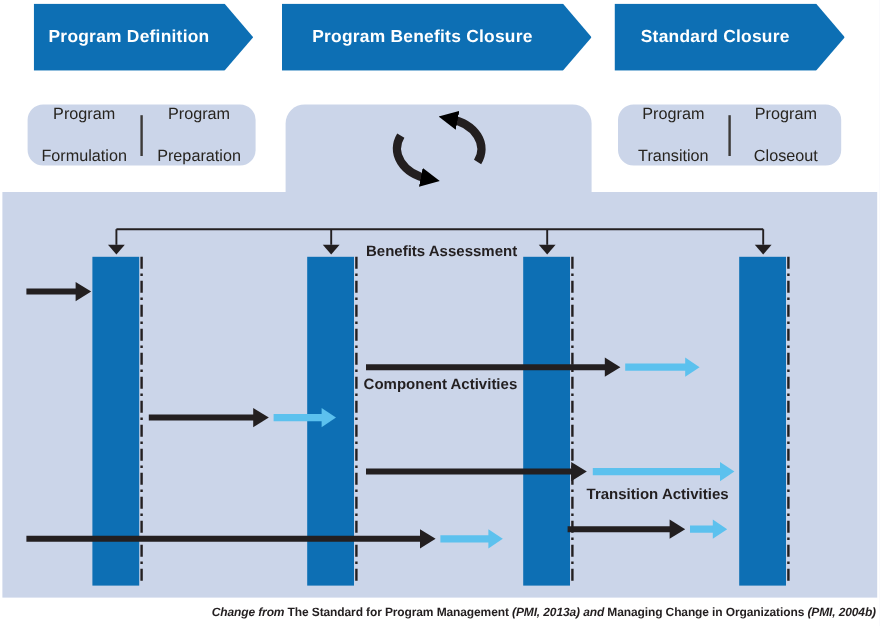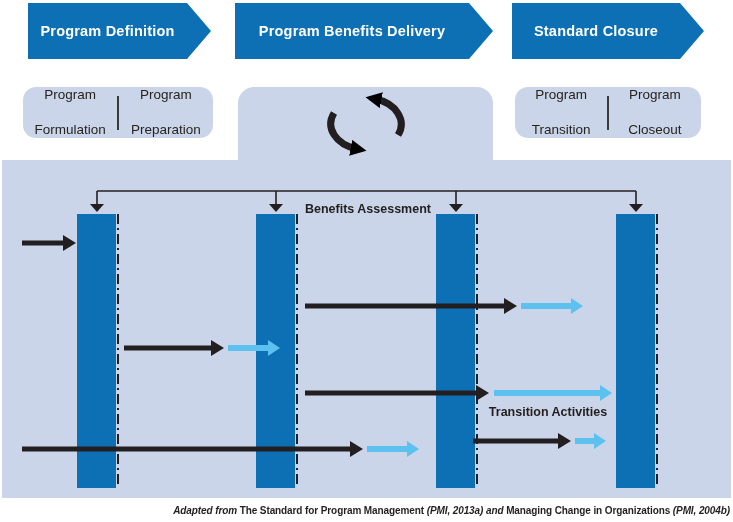--- a/index.html
+++ b/index.html
@@ -58,21 +58,21 @@
 
 <div class="stage">
 
   <div class="panel"></div>
   <div class="tab"></div>
 
   <div class="banner banner1">
     <span>Program Definition</span>
   </div>
   <div class="banner banner2">
-    <span>Program Benefits Delivery</span>
+    <span>Program Benefits Closure</span>
   </div>
   <div class="banner banner3">
     <span>Standard Closure</span>
   </div>
 
   <div class="subbox subbox-left">
     <div class="half">
       <span>Program</span>
       <span>Formulation</span>
     </div>
@@ -89,23 +89,24 @@
       <span>Transition</span>
     </div>
     <div class="vdiv"></div>
     <div class="half">
       <span>Program</span>
       <span>Closeout</span>
     </div>
   </div>
 
   <div class="plabel benefits-label">Benefits Assessment</div>
+  <div class="plabel component-label">Component Activities</div>
   <div class="plabel transition-label">Transition Activities</div>
 
-  <div class="caption" id="caption"><span class="it">Adapted from </span><span>The Standard for Program Management </span><span class="it">(PMI, 2013a) and </span><span>Managing Change in Organizations </span><span class="it">(PMI, 2004b)</span></div>
+  <div class="caption" id="caption"><span class="it">Change from </span><span>The Standard for Program Management </span><span class="it">(PMI, 2013a) and </span><span>Managing Change in Organizations </span><span class="it">(PMI, 2004b)</span></div>
 
   <svg class="overlay" id="diagram-svg" viewBox="0 0 733 522" aria-hidden="true">
     <defs>
       <marker id="loop-head" viewBox="0 0 10 10" refX="4" refY="5" markerWidth="2.3" markerHeight="2.3" orient="auto">
         <path d="M0,0 L10,5 L0,10 z"></path>
       </marker>
     </defs>
   <rect x="77" y="214" width="39" height="274" fill="#0d6fb4"></rect>
       <line x1="118" y1="214" x2="118" y2="488" stroke="#231f20" stroke-width="2" stroke-dasharray="10 4 2 4"></line>
       <rect x="256" y="214" width="39" height="274" fill="#0d6fb4"></rect>

